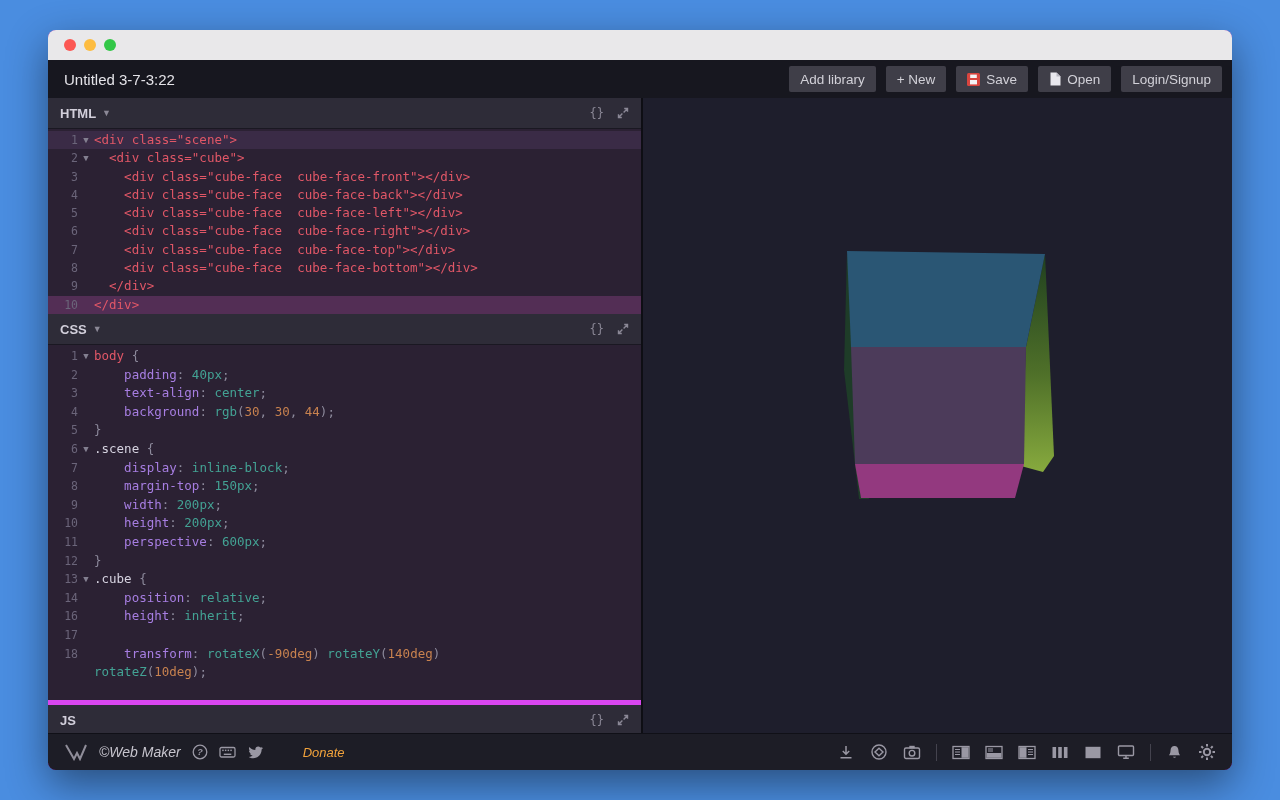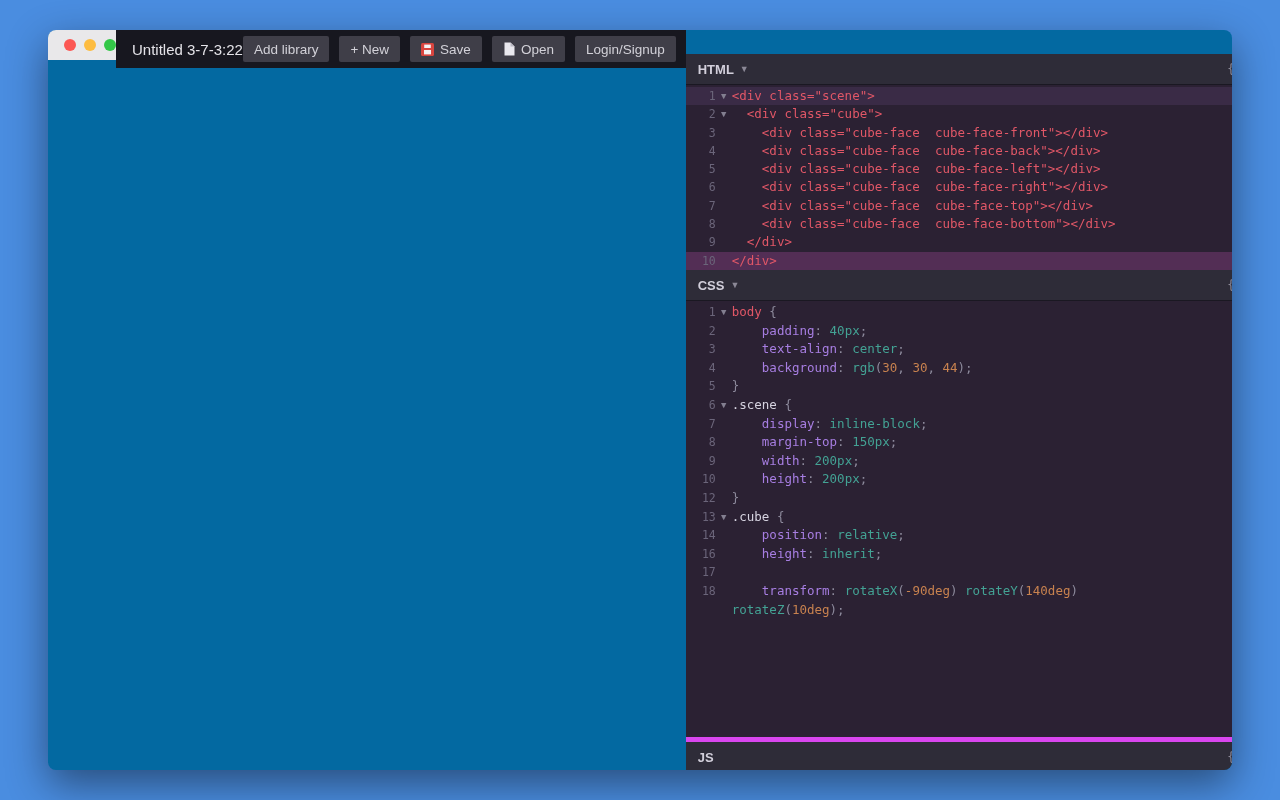--- a/index.html
+++ b/index.html
@@ -1,38 +1,38 @@
 <!DOCTYPE html>
 <html><head>
 <meta charset="utf-8">
 <style>
   * { box-sizing: border-box; margin: 0; padding: 0; }
   html,body { width:1280px; height:800px; }
   body { background:#4a8de0; font-family:"Liberation Sans",sans-serif; overflow:hidden; }
 
   .window { position:absolute; left:48px; top:30px; width:1184px; height:740px;
-            border-radius:8px; overflow:hidden; background:#0369a1;
-            box-shadow:0 14px 40px rgba(0,0,0,.45); display:flex; }
+            border-radius:8px; overflow:hidden; background:#a21caf;
+            box-shadow:0 14px 40px rgba(0,0,0,.45); display:flex; flex-direction:column; }
 
   
   .titlebar { height:30px; background:#e9e8ea; display:flex; align-items:center;
               padding-left:16px; gap:8px; flex:none; }
   .dot { width:12px; height:12px; border-radius:50%; }
   .dot-red{background:#fc5753;} .dot-yellow{background:#fdbc40;} .dot-green{background:#33c748;}
 
   
   .appheader { height:38px; background:#17171f; display:flex; align-items:center;
                padding:0 10px 0 16px; flex:none; }
   .app-title { color:#e4e3e8; font-size:15px; }
   .hbuttons { margin-left:auto; display:flex; gap:10px; }
   .hbtn { background:#3f3e48; color:#d2d1d8; font-size:13.5px; height:26px; padding:0 11px;
           border:none; border-radius:2px; display:flex; align-items:center; gap:6px; cursor:pointer;
           font-family:"Liberation Sans",sans-serif; }
 
-  .main { flex:1; display:flex; min-height:0;margin-top:24px; }
+  .main { flex:1; display:flex; min-height:0; }
 
   
   .left { width:595px; flex:none; display:flex; flex-direction:column; border-right:2px solid #0e0e14; }
   .pane { display:flex; flex-direction:column; min-height:0; }
   .pane-html { height:216px; flex:none; }
   .pane-css  { flex:1; }
   .pane-js   { height:33px; flex:none; border-top:5px solid #d946ef; }
   .pane-header { height:31px; flex:none; background:#2e2c38; border-bottom:1px solid #1a1822;
                  display:flex; align-items:center; padding:0 12px; color:#d2cfdb;
                  font-size:13px; font-weight:600; cursor:pointer; }
@@ -233,20 +233,25 @@
               <span class="ln">9</span>
               <span class="fold"></span>
               <span class="ct"><span class="tok-pln">    </span><span class="tok-prop">width</span><span class="tok-pun">: </span><span class="tok-val">200px</span><span class="tok-pun">;</span></span>
             </div>
             <div class="cl">
               <span class="ln">10</span>
               <span class="fold"></span>
               <span class="ct"><span class="tok-pln">    </span><span class="tok-prop">height</span><span class="tok-pun">: </span><span class="tok-val">200px</span><span class="tok-pun">;</span></span>
             </div>
             <div class="cl">
+              <span class="ln">11</span>
+              <span class="fold"></span>
+              <span class="ct"><span class="tok-pln">    </span><span class="tok-prop">perspective</span><span class="tok-pun">: </span><span class="tok-val">600px</span><span class="tok-pun">;</span></span>
+            </div>
+            <div class="cl">
               <span class="ln">12</span>
               <span class="fold"></span>
               <span class="ct"><span class="tok-pun">}</span></span>
             </div>
             <div class="cl">
               <span class="ln">13</span>
               <span class="fold">▼</span>
               <span class="ct"><span class="tok-cls">.cube</span><span class="tok-pun"> {</span></span>
             </div>
             <div class="cl">

